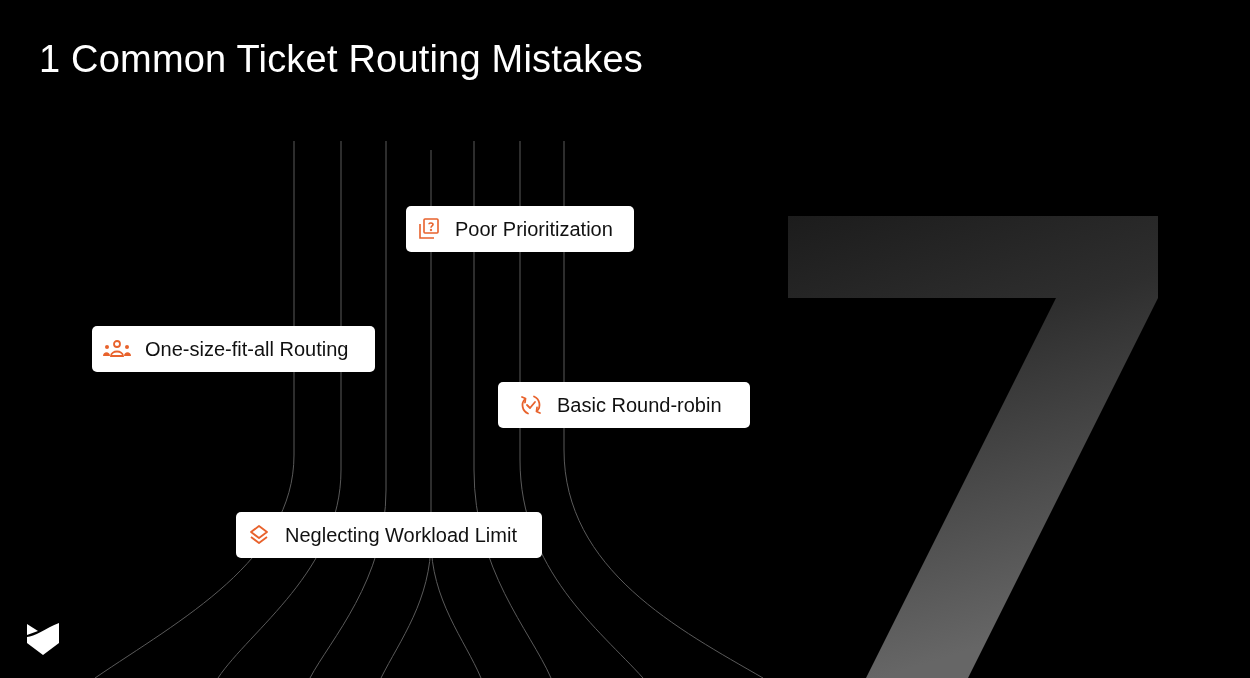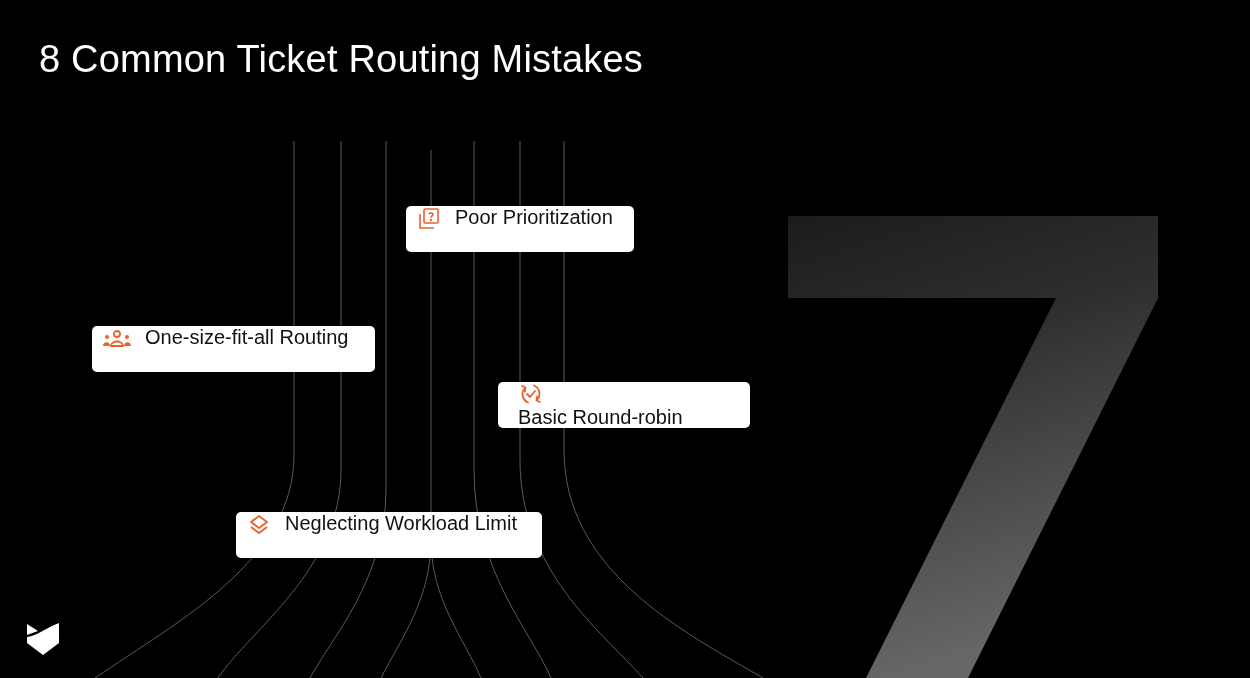--- a/index.html
+++ b/index.html
@@ -9,21 +9,21 @@
       font-family:"Liberation Sans", "DejaVu Sans", sans-serif;
     }
     .title {
       position:absolute; left:39px; top:38px;
       color:#fff; font-size:38px; font-weight:400; letter-spacing:0.2px;
       white-space:nowrap; margin:0;
     }
     .bg-svg { position:absolute; left:0; top:0; }
     .card {
       position:absolute; background:#fff; border-radius:5px;
-      display:flex; height:46px; box-sizing:border-box;
+      display:flex; align-items:center; height:46px; box-sizing:border-box;
       padding:0 10px 0 10px; color:#111;
       font-size:20px; white-space:nowrap;
     }
     .card .icon { width:26px; height:26px; display:flex; align-items:center; justify-content:center; margin-right:13px; }
     .card .icon svg { display:block; }
     .logo { position:absolute; left:26px; top:622px; }
   </style>
 </head>
 <body>
 
@@ -43,21 +43,21 @@
     <path d="M341 141 L341 470 C341 570 250 630 218 678"></path>
     <path d="M386 141 L386 490 C386 580 330 640 310 678"></path>
     <path d="M431 150 L431 540 C431 600 400 640 381 678"></path>
     <path d="M431 540 C431 600 465 640 481 678"></path>
     <path d="M474 141 L474 470 C474 570 530 630 551 678"></path>
     <path d="M520 141 L520 460 C520 570 600 630 643 678"></path>
     <path d="M564 141 L564 450 C564 570 680 630 763 678"></path>
   </g>
 </svg>
 
-<h1 class="title">8 Common Ticket Routing Mistakes</h1>
+<h1 class="title">1 Common Ticket Routing Mistakes</h1>
 
 <div class="card" style="left:406px; top:206px; width:228px;">
   <span class="icon">
     <svg width="24" height="24" viewBox="0 0 24 24" fill="none" stroke="#E8622C" stroke-width="1.6">
       <rect x="7" y="2" width="14" height="14" rx="1"></rect>
       <path d="M3 7 L3 21 L17 21"></path>
       <path d="M12 7.2 C12 5.6 16 5.6 16 7.6 C16 9 14 9 14 10.8"></path>
       <circle cx="14" cy="13" r="0.4" fill="#E8622C"></circle>
     </svg>
   </span>
@@ -71,21 +71,21 @@
       <path d="M9 17 C9 11 21 11 21 17 Z" fill="none" stroke-width="1.8"></path>
       <circle cx="5" cy="8" r="2" stroke="none"></circle>
       <path d="M1 17 C1 12 8 12 8 17 Z" stroke="none"></path>
       <circle cx="25" cy="8" r="2" stroke="none"></circle>
       <path d="M22 17 C22 12 29 12 29 17 Z" stroke="none"></path>
     </svg>
   </span>
   <span>One-size-fit-all Routing</span>
 </div>
 
-<div class="card" style="left:498px; top:382px; width:252px; padding-left:20px;flex-direction:column;">
+<div class="card" style="left:498px; top:382px; width:252px; padding-left:20px;">
   <span class="icon">
     <svg width="24" height="24" viewBox="0 0 24 24" fill="none" stroke="#E8622C" stroke-width="1.8" stroke-linecap="round" stroke-linejoin="round">
       <path d="M6 6 A9 9 0 0 0 9 20.5"></path>
       <path d="M3 4 L6.5 5.5 L6 9.5"></path>
       <path d="M18 18 A9 9 0 0 0 15 3.5"></path>
       <path d="M21 20 L17.5 18.5 L18 14.5"></path>
       <path d="M8 12 L11 15 L16 9"></path>
     </svg>
   </span>
   <span>Basic Round-robin</span>

